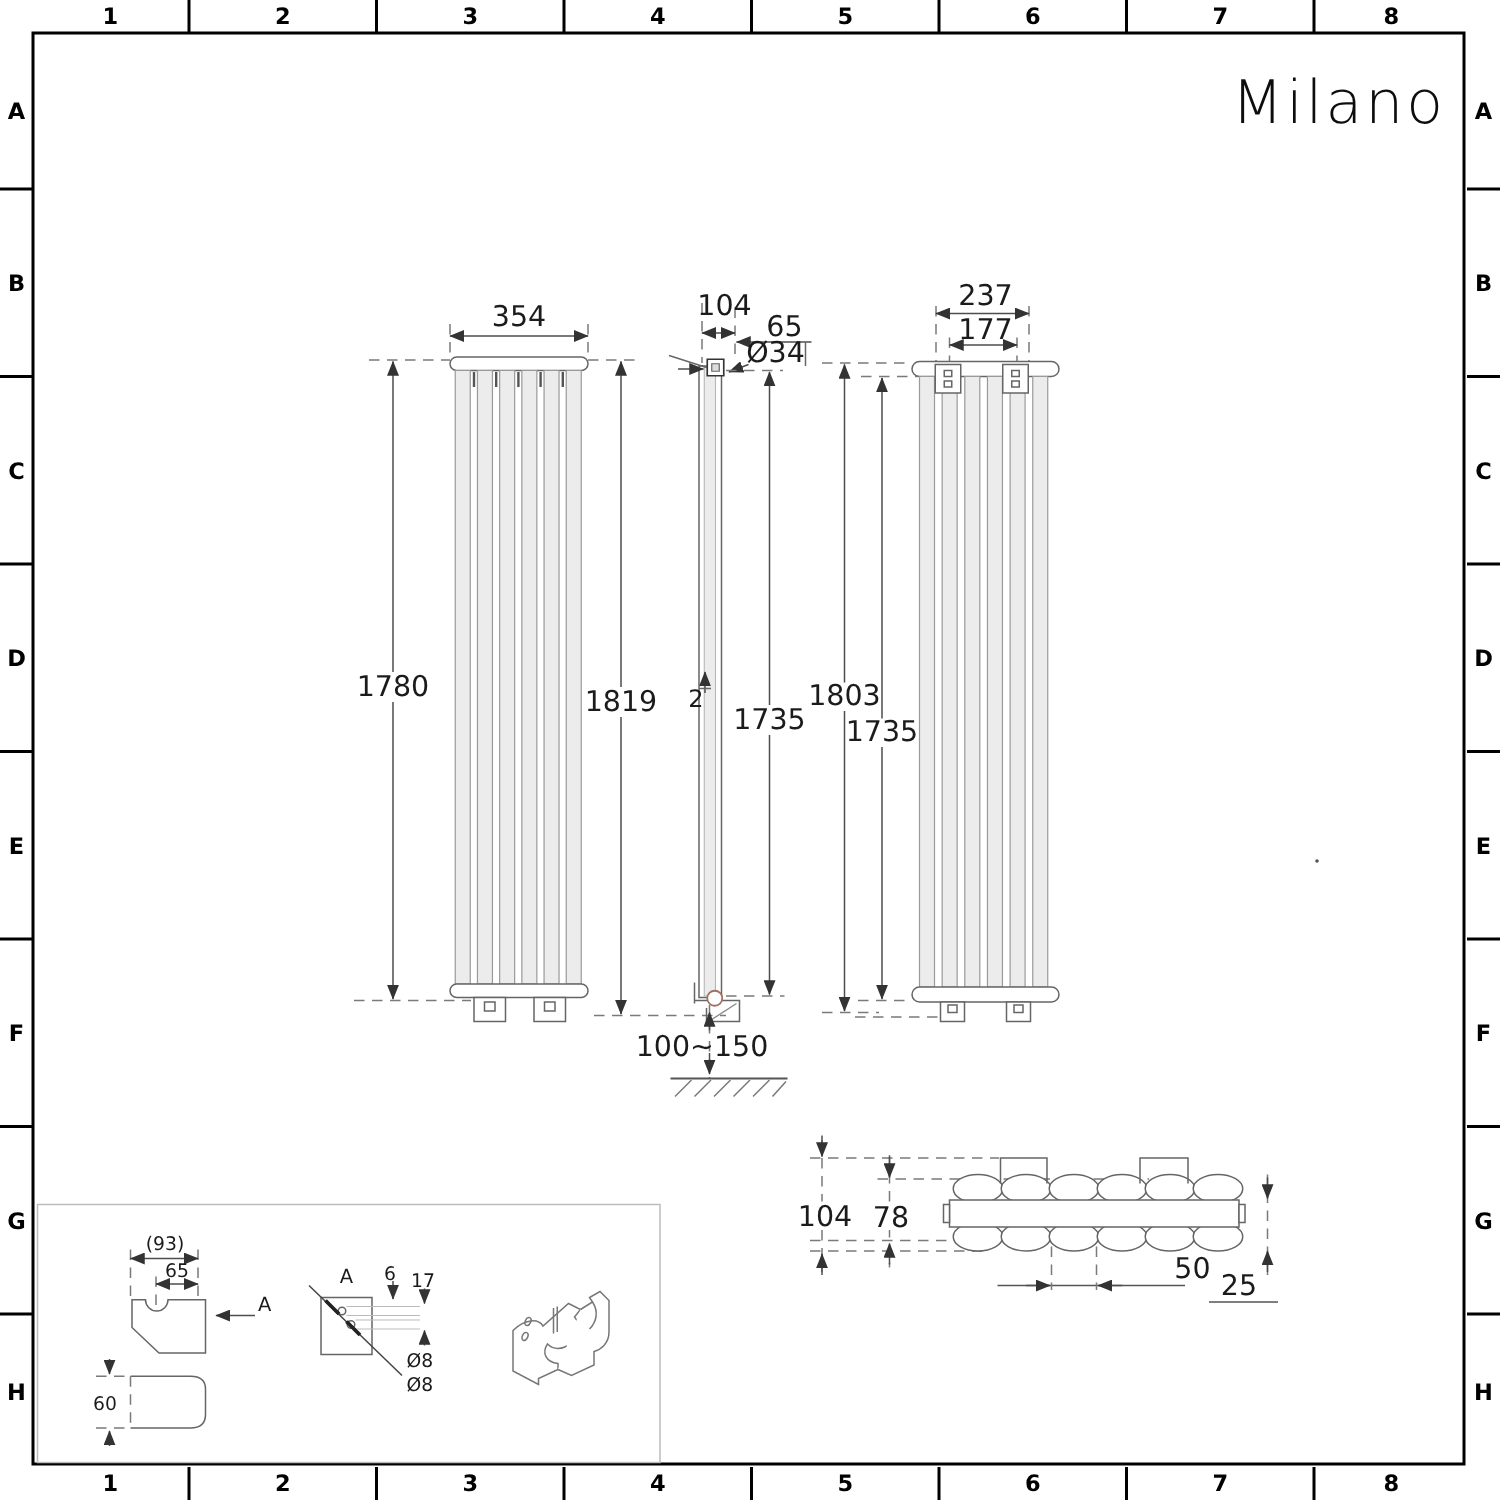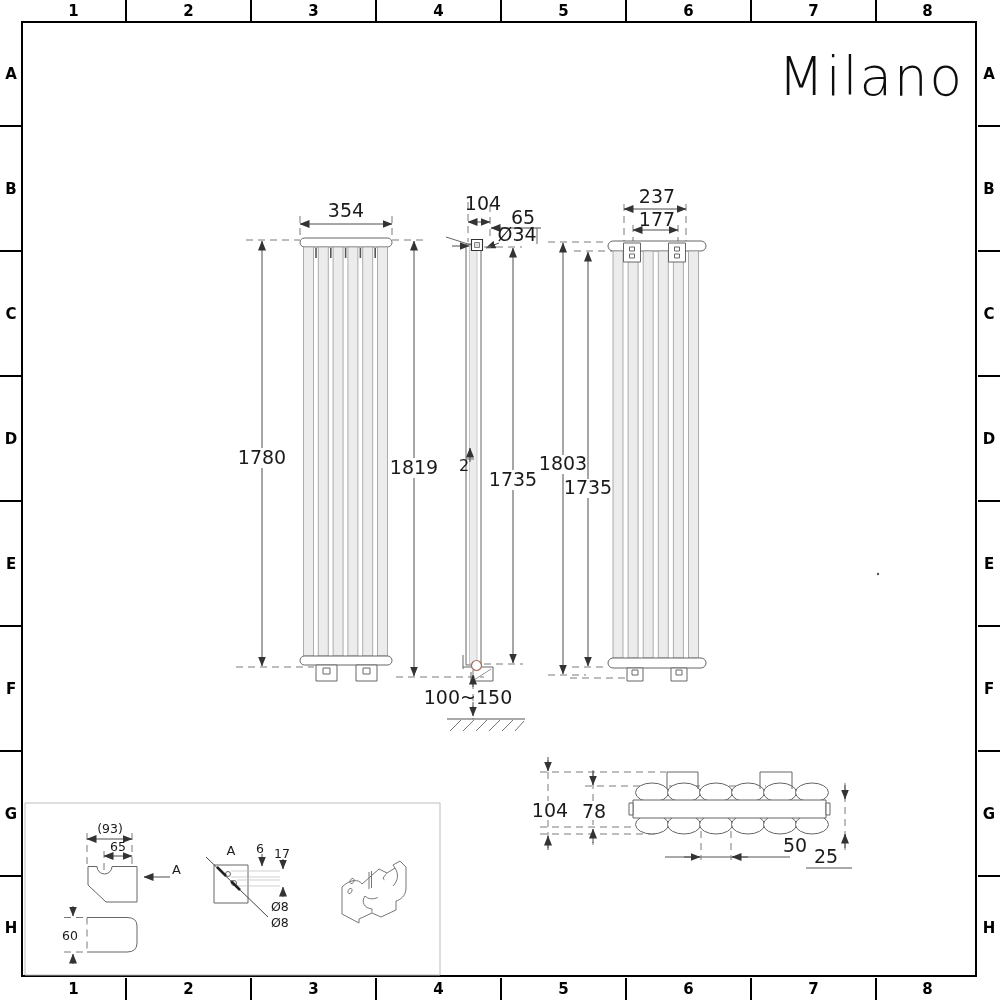--- a/index.html
+++ b/index.html
@@ -11,21 +11,21 @@
   
   .strip{position:absolute;display:grid;color:#000;font-weight:bold;font-size:15px;}
   .strip-h{left:22px;width:956px;height:22px;grid-template-columns:103px repeat(6,125px) 103px;}
   .strip-v{top:22px;height:956px;width:22px;grid-template-rows:103px repeat(6,125px) 103px;}
   #strip-top{top:0;} #strip-bottom{top:978px;}
   #strip-left{left:0;} #strip-right{left:978px;}
   .strip div{display:flex;align-items:center;justify-content:center;}
   .strip-h > div + div{border-left:2px solid #000;}
   .strip-v > div + div{border-top:2px solid #000;}
   
-  #logo{position:absolute;top:46px;right:36px;font-size:53px;font-weight:200;
+  #logo{position:absolute;top:46px;right:36px;font-size:40px;font-weight:200;
         letter-spacing:2px;color:#0d0d0d;}
   
   #draw{position:absolute;left:0;top:0;}
   #draw line,#draw path,#draw rect,#draw ellipse,#draw circle{vector-effect:non-scaling-stroke;}
   .ln{stroke:#666;fill:none;stroke-width:1;}
   .dim{stroke:#4d4d4d;fill:none;stroke-width:1;}
   .dash{stroke:#7a7a7a;fill:none;stroke-width:1;stroke-dasharray:7 5;}
   .col{fill:#ececec;stroke:#9a9a9a;stroke-width:0.8;}
   .white{fill:#fff;}
   .bg{fill:#fff;stroke:none;}

